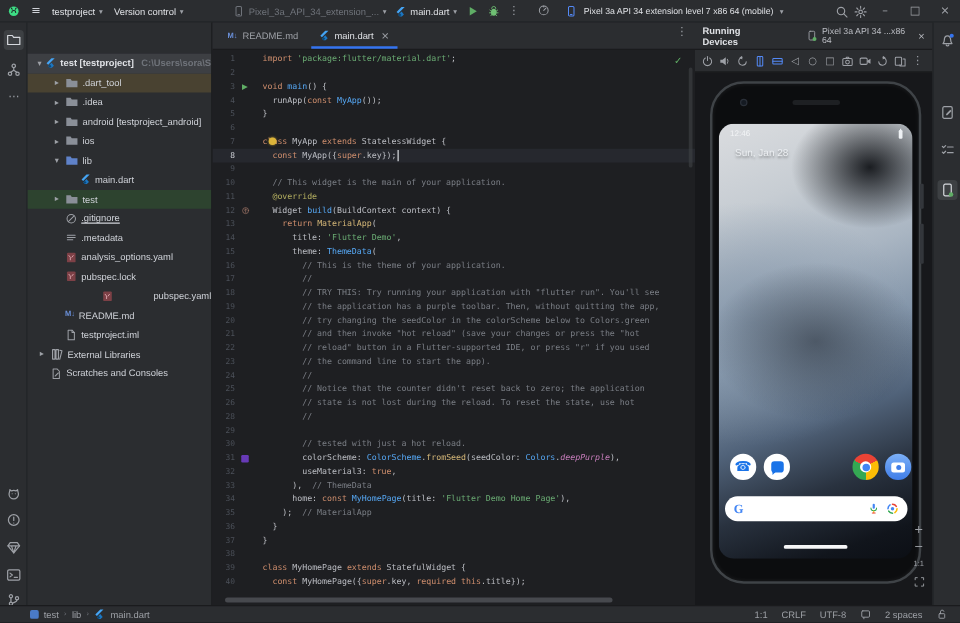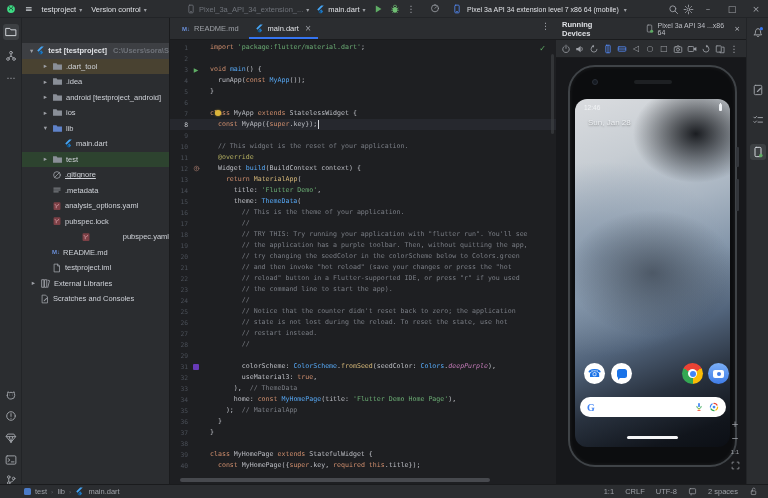--- a/index.html
+++ b/index.html
@@ -488,43 +488,43 @@
         <div style="position: absolute; left: 0px; top: 2px; right: 0px;">
           <div class="line"><span class="ln-num">1</span><span class="code-text"><span class="tk-k">import</span><span class="tk-d"> </span><span class="tk-s">'package:flutter/material.dart'</span><span class="tk-d">;</span></span></div>
           <div class="line"><span class="ln-num">2</span><span class="code-text"></span></div>
           <div class="line"><span class="ln-num">3</span><span class="ln-marker"><span class="run-arrow glyph">▶</span></span><span class="code-text"><span class="tk-k">void</span><span class="tk-d"> </span><span class="tk-t">main</span><span class="tk-d">() {</span></span></div>
           <div class="line"><span class="ln-num">4</span><span class="code-text"><span class="tk-d">  runApp(</span><span class="tk-k">const</span><span class="tk-d"> </span><span class="tk-t">MyApp</span><span class="tk-d">());</span></span></div>
           <div class="line"><span class="ln-num">5</span><span class="code-text"><span class="tk-d">}</span></span></div>
           <div class="line"><span class="ln-num">6</span><span class="code-text"></span></div>
           <div class="line"><span class="ln-num">7</span><span class="code-text"><span class="tk-k">class</span><span class="tk-d"> MyApp </span><span class="tk-k">extends</span><span class="tk-d"> StatelessWidget {</span></span><span class="bulb"></span></div>
           <div class="line cur"><span class="ln-num">8</span><span class="code-text"><span class="tk-d">  </span><span class="tk-k">const</span><span class="tk-d"> MyApp({</span><span class="tk-k">super</span><span class="tk-d">.key});</span></span><span class="caret" style="left: 148.19px;"></span></div>
           <div class="line"><span class="ln-num">9</span><span class="code-text"></span></div>
-          <div class="line"><span class="ln-num">10</span><span class="code-text"><span class="tk-c">  // This widget is the reset of your application.</span></span></div>
+          <div class="line"><span class="ln-num">10</span><span class="code-text"><span class="tk-c">  // This widget is the main of your application.</span></span></div>
           <div class="line"><span class="ln-num">11</span><span class="code-text"><span class="tk-a">  @override</span></span></div>
           <div class="line"><span class="ln-num">12</span><span class="ln-marker" style="color: rgb(156, 115, 102);"><svg viewBox="0 0 16 16" width="7" height="7" fill="none" stroke="#9c7366" stroke-width="1.3" stroke-linecap="round" stroke-linejoin="round">
                 <circle cx="8" cy="8" r="5.5"></circle>
                 <path d="M8 11.2V5.2M5.6 7.4L8 5l2.4 2.4"></path>
               </svg></span><span class="code-text"><span class="tk-d">  Widget </span><span class="tk-t">build</span><span class="tk-d">(BuildContext context) {</span></span></div>
           <div class="line"><span class="ln-num">13</span><span class="code-text"><span class="tk-d">    </span><span class="tk-k">return</span><span class="tk-d"> </span><span class="tk-y">MaterialApp</span><span class="tk-d">(</span></span></div>
           <div class="line"><span class="ln-num">14</span><span class="code-text"><span class="tk-d">      title: </span><span class="tk-s">'Flutter Demo'</span><span class="tk-d">,</span></span></div>
           <div class="line"><span class="ln-num">15</span><span class="code-text"><span class="tk-d">      theme: </span><span class="tk-t">ThemeData</span><span class="tk-d">(</span></span></div>
           <div class="line"><span class="ln-num">16</span><span class="code-text"><span class="tk-c">        // This is the theme of your application.</span></span></div>
           <div class="line"><span class="ln-num">17</span><span class="code-text"><span class="tk-c">        //</span></span></div>
           <div class="line"><span class="ln-num">18</span><span class="code-text"><span class="tk-c">        // TRY THIS: Try running your application with "flutter run". You'll see</span></span></div>
           <div class="line"><span class="ln-num">19</span><span class="code-text"><span class="tk-c">        // the application has a purple toolbar. Then, without quitting the app,</span></span></div>
           <div class="line"><span class="ln-num">20</span><span class="code-text"><span class="tk-c">        // try changing the seedColor in the colorScheme below to Colors.green</span></span></div>
           <div class="line"><span class="ln-num">21</span><span class="code-text"><span class="tk-c">        // and then invoke "hot reload" (save your changes or press the "hot</span></span></div>
           <div class="line"><span class="ln-num">22</span><span class="code-text"><span class="tk-c">        // reload" button in a Flutter-supported IDE, or press "r" if you used</span></span></div>
           <div class="line"><span class="ln-num">23</span><span class="code-text"><span class="tk-c">        // the command line to start the app).</span></span></div>
           <div class="line"><span class="ln-num">24</span><span class="code-text"><span class="tk-c">        //</span></span></div>
           <div class="line"><span class="ln-num">25</span><span class="code-text"><span class="tk-c">        // Notice that the counter didn't reset back to zero; the application</span></span></div>
           <div class="line"><span class="ln-num">26</span><span class="code-text"><span class="tk-c">        // state is not lost during the reload. To reset the state, use hot</span></span></div>
-          <div class="line"><span class="ln-num">27</span><span class="code-text"><span class="tk-c">        // restart instead.</span></span></div>
           <div class="line"><span class="ln-num">28</span><span class="code-text"><span class="tk-c">        //</span></span></div>
           <div class="line"><span class="ln-num">29</span></div>
+          <div class="line"><span class="ln-num">30</span><span class="code-text"><span class="tk-c">        // tested with just a hot reload.</span></span></div>
           <div class="line"><span class="ln-num">31</span><span class="ln-marker"><span class="swatch" style="background: rgb(103, 58, 183);"></span></span><span class="code-text"><span class="tk-d">        colorScheme: </span><span class="tk-t">ColorScheme</span><span class="tk-d">.</span><span class="tk-y">fromSeed</span><span class="tk-d">(seedColor: </span><span class="tk-t">Colors</span><span class="tk-d">.</span><span class="tk-p">deepPurple</span><span class="tk-d">),</span></span></div>
           <div class="line"><span class="ln-num">32</span><span class="code-text"><span class="tk-d">        useMaterial3: </span><span class="tk-k">true</span><span class="tk-d">,</span></span></div>
           <div class="line"><span class="ln-num">33</span><span class="code-text"><span class="tk-d">      ),  </span><span class="tk-c">// ThemeData</span></span></div>
           <div class="line"><span class="ln-num">34</span><span class="code-text"><span class="tk-d">      home: </span><span class="tk-k">const</span><span class="tk-d"> </span><span class="tk-t">MyHomePage</span><span class="tk-d">(title: </span><span class="tk-s">'Flutter Demo Home Page'</span><span class="tk-d">),</span></span></div>
           <div class="line"><span class="ln-num">35</span><span class="code-text"><span class="tk-d">    );  </span><span class="tk-c">// MaterialApp</span></span></div>
           <div class="line"><span class="ln-num">36</span><span class="code-text"><span class="tk-d">  }</span></span></div>
           <div class="line"><span class="ln-num">37</span><span class="code-text"><span class="tk-d">}</span></span></div>
           <div class="line"><span class="ln-num">38</span><span class="code-text"></span></div>
           <div class="line"><span class="ln-num">39</span><span class="code-text"><span class="tk-k">class</span><span class="tk-d"> MyHomePage </span><span class="tk-k">extends</span><span class="tk-d"> StatefulWidget {</span></span></div>
           <div class="line"><span class="ln-num">40</span><span class="code-text"><span class="tk-d">  </span><span class="tk-k">const</span><span class="tk-d"> MyHomePage({</span><span class="tk-k">super</span><span class="tk-d">.key, </span><span class="tk-k">required</span><span class="tk-d"> </span><span class="tk-k">this</span><span class="tk-d">.title});</span></span></div>

